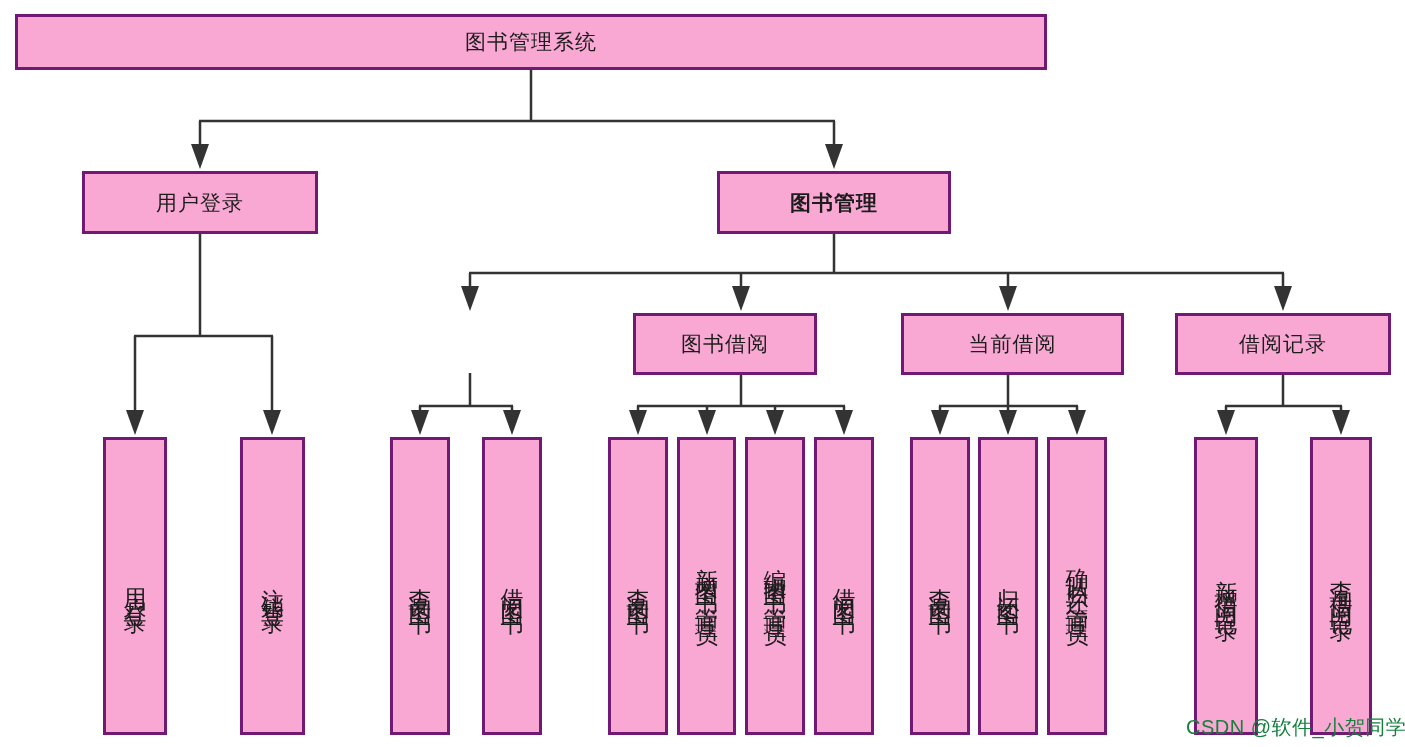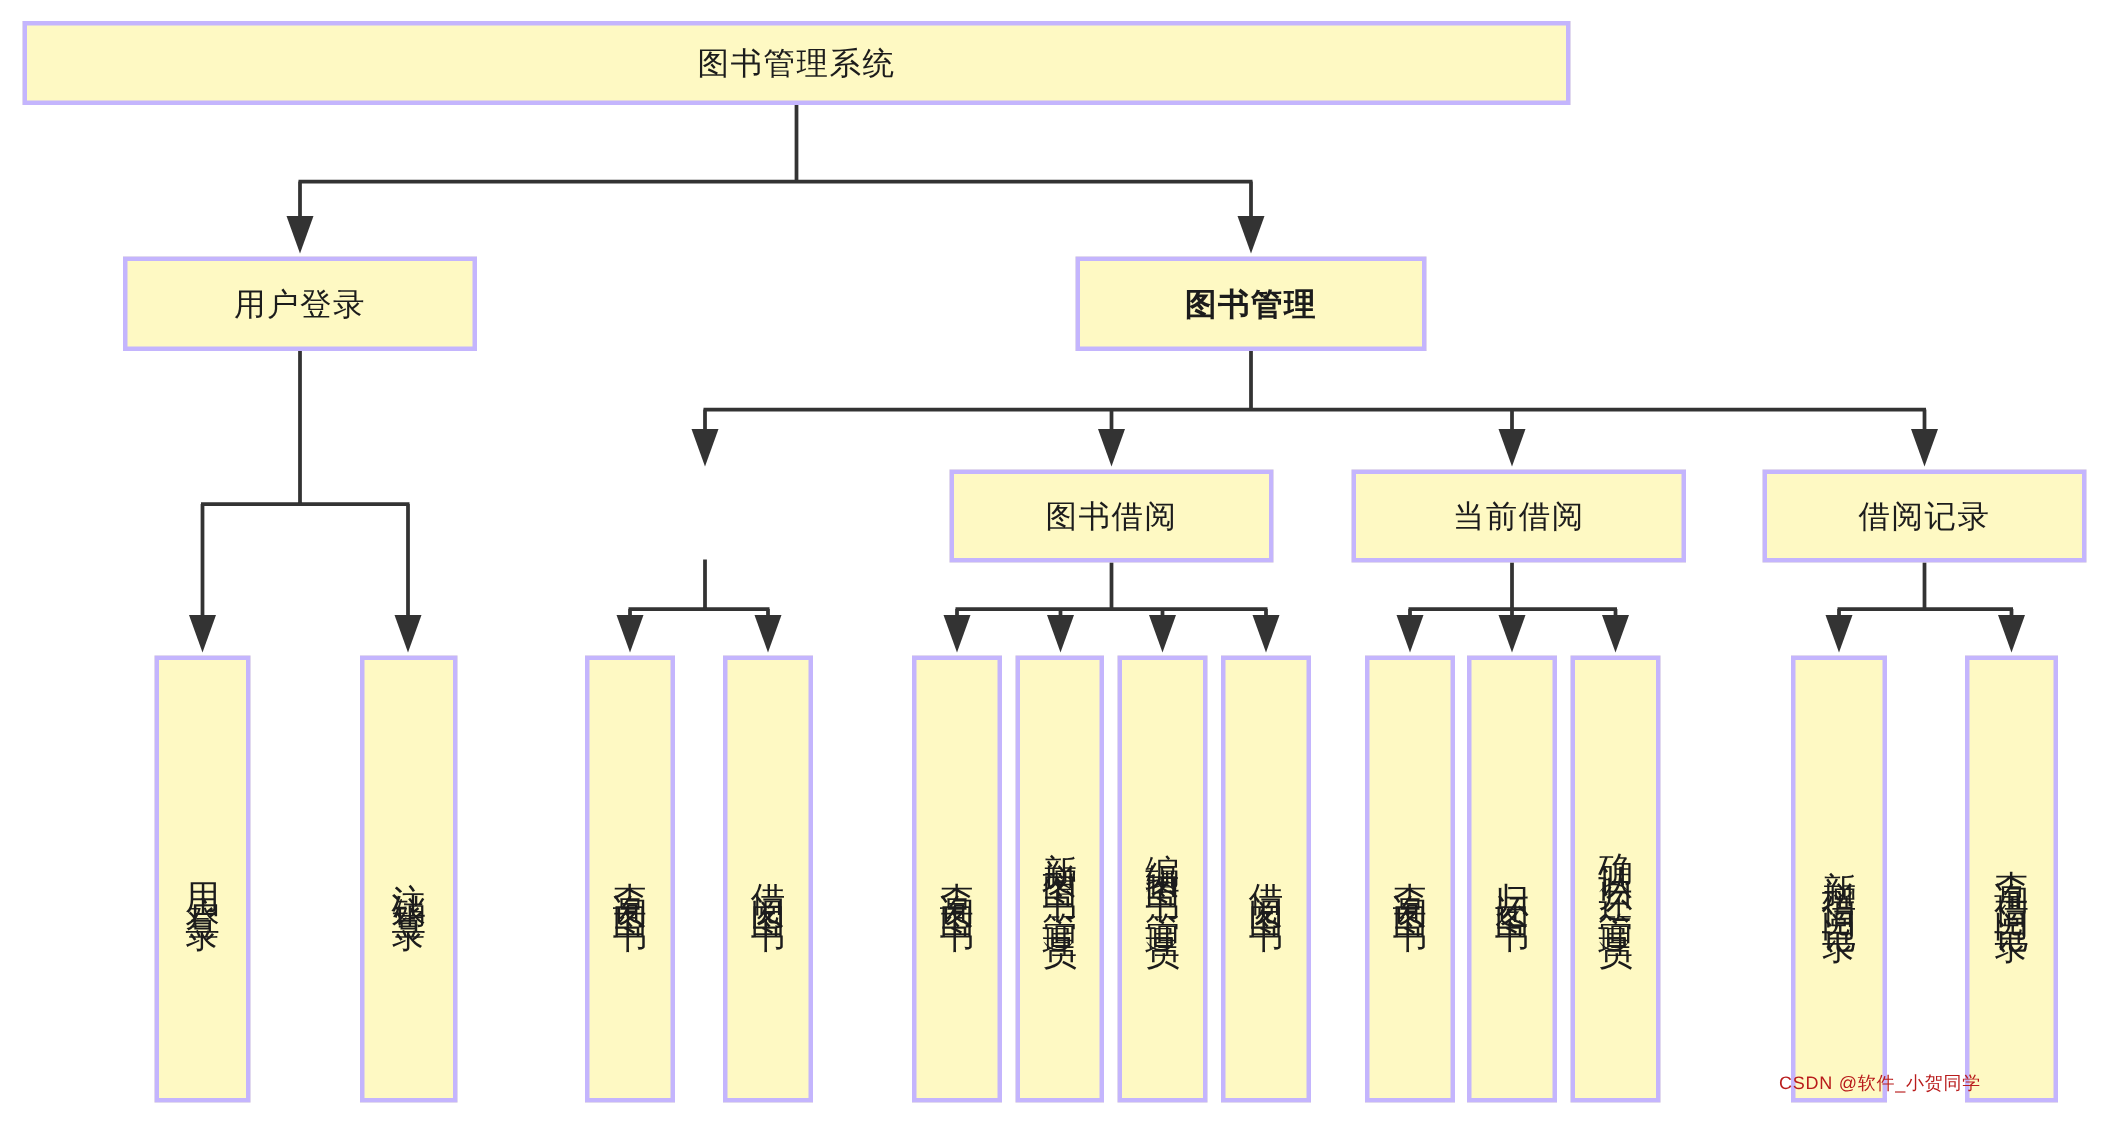--- a/index.html
+++ b/index.html
@@ -22,22 +22,22 @@
     stroke: #333333;
     stroke-width: 2.5;
   }
   svg.connectors polygon {
     fill: #333333;
     stroke: none;
   }
   .box {
     position: absolute;
     box-sizing: border-box;
-    background: #fef9c3;
-    border: 3px solid #c4b5fd;
+    background: #f9a8d4;
+    border: 3px solid #701a75;
     display: flex;
     align-items: center;
     justify-content: center;
     color: #1c1c1c;
     z-index: 2;
   }
   .h-label {
     font-size: 21px;
     letter-spacing: 1px;
     white-space: nowrap;
@@ -47,23 +47,23 @@
     text-orientation: mixed;
     font-size: 23px;
     letter-spacing: 8px;
     line-height: 1;
     white-space: nowrap;
   }
   .watermark {
     position: absolute;
     left: 1186px;
     top: 714px;
-    font-size: 12px;
+    font-size: 20px;
     letter-spacing: 0.5px;
-    color: #b91c1c;
+    color: #15803d;
     white-space: nowrap;
     z-index: 3;
   }
 </style>
 </head>
 <body>
 
 <div class="canvas">
 
   <svg class="connectors" viewBox="0 0 1405 747" xmlns="http://www.w3.org/2000/svg" aria-hidden="true">
@@ -106,21 +106,21 @@
     <span class="h-label">图书管理系统</span>
   </div>
 
   <div class="box" style="left:82px; top:171px; width:236px; height:63px;">
     <span class="h-label">用户登录</span>
   </div>
   <div class="box" style="left:717px; top:171px; width:234px; height:63px;font-weight:bold;">
     <span class="h-label">图书管理</span>
   </div>
 
-  <div class="box" style="left:633px; top:313px; width:216px; height:62px;">
+  <div class="box" style="left:633px; top:313px; width:184px; height:62px;">
     <span class="h-label">图书借阅</span>
   </div>
   <div class="box" style="left:901px; top:313px; width:223px; height:62px;">
     <span class="h-label">当前借阅</span>
   </div>
   <div class="box" style="left:1175px; top:313px; width:216px; height:62px;">
     <span class="h-label">借阅记录</span>
   </div>
 
   <div class="box" style="left:103px; top:437px; width:64px; height:298px;">

